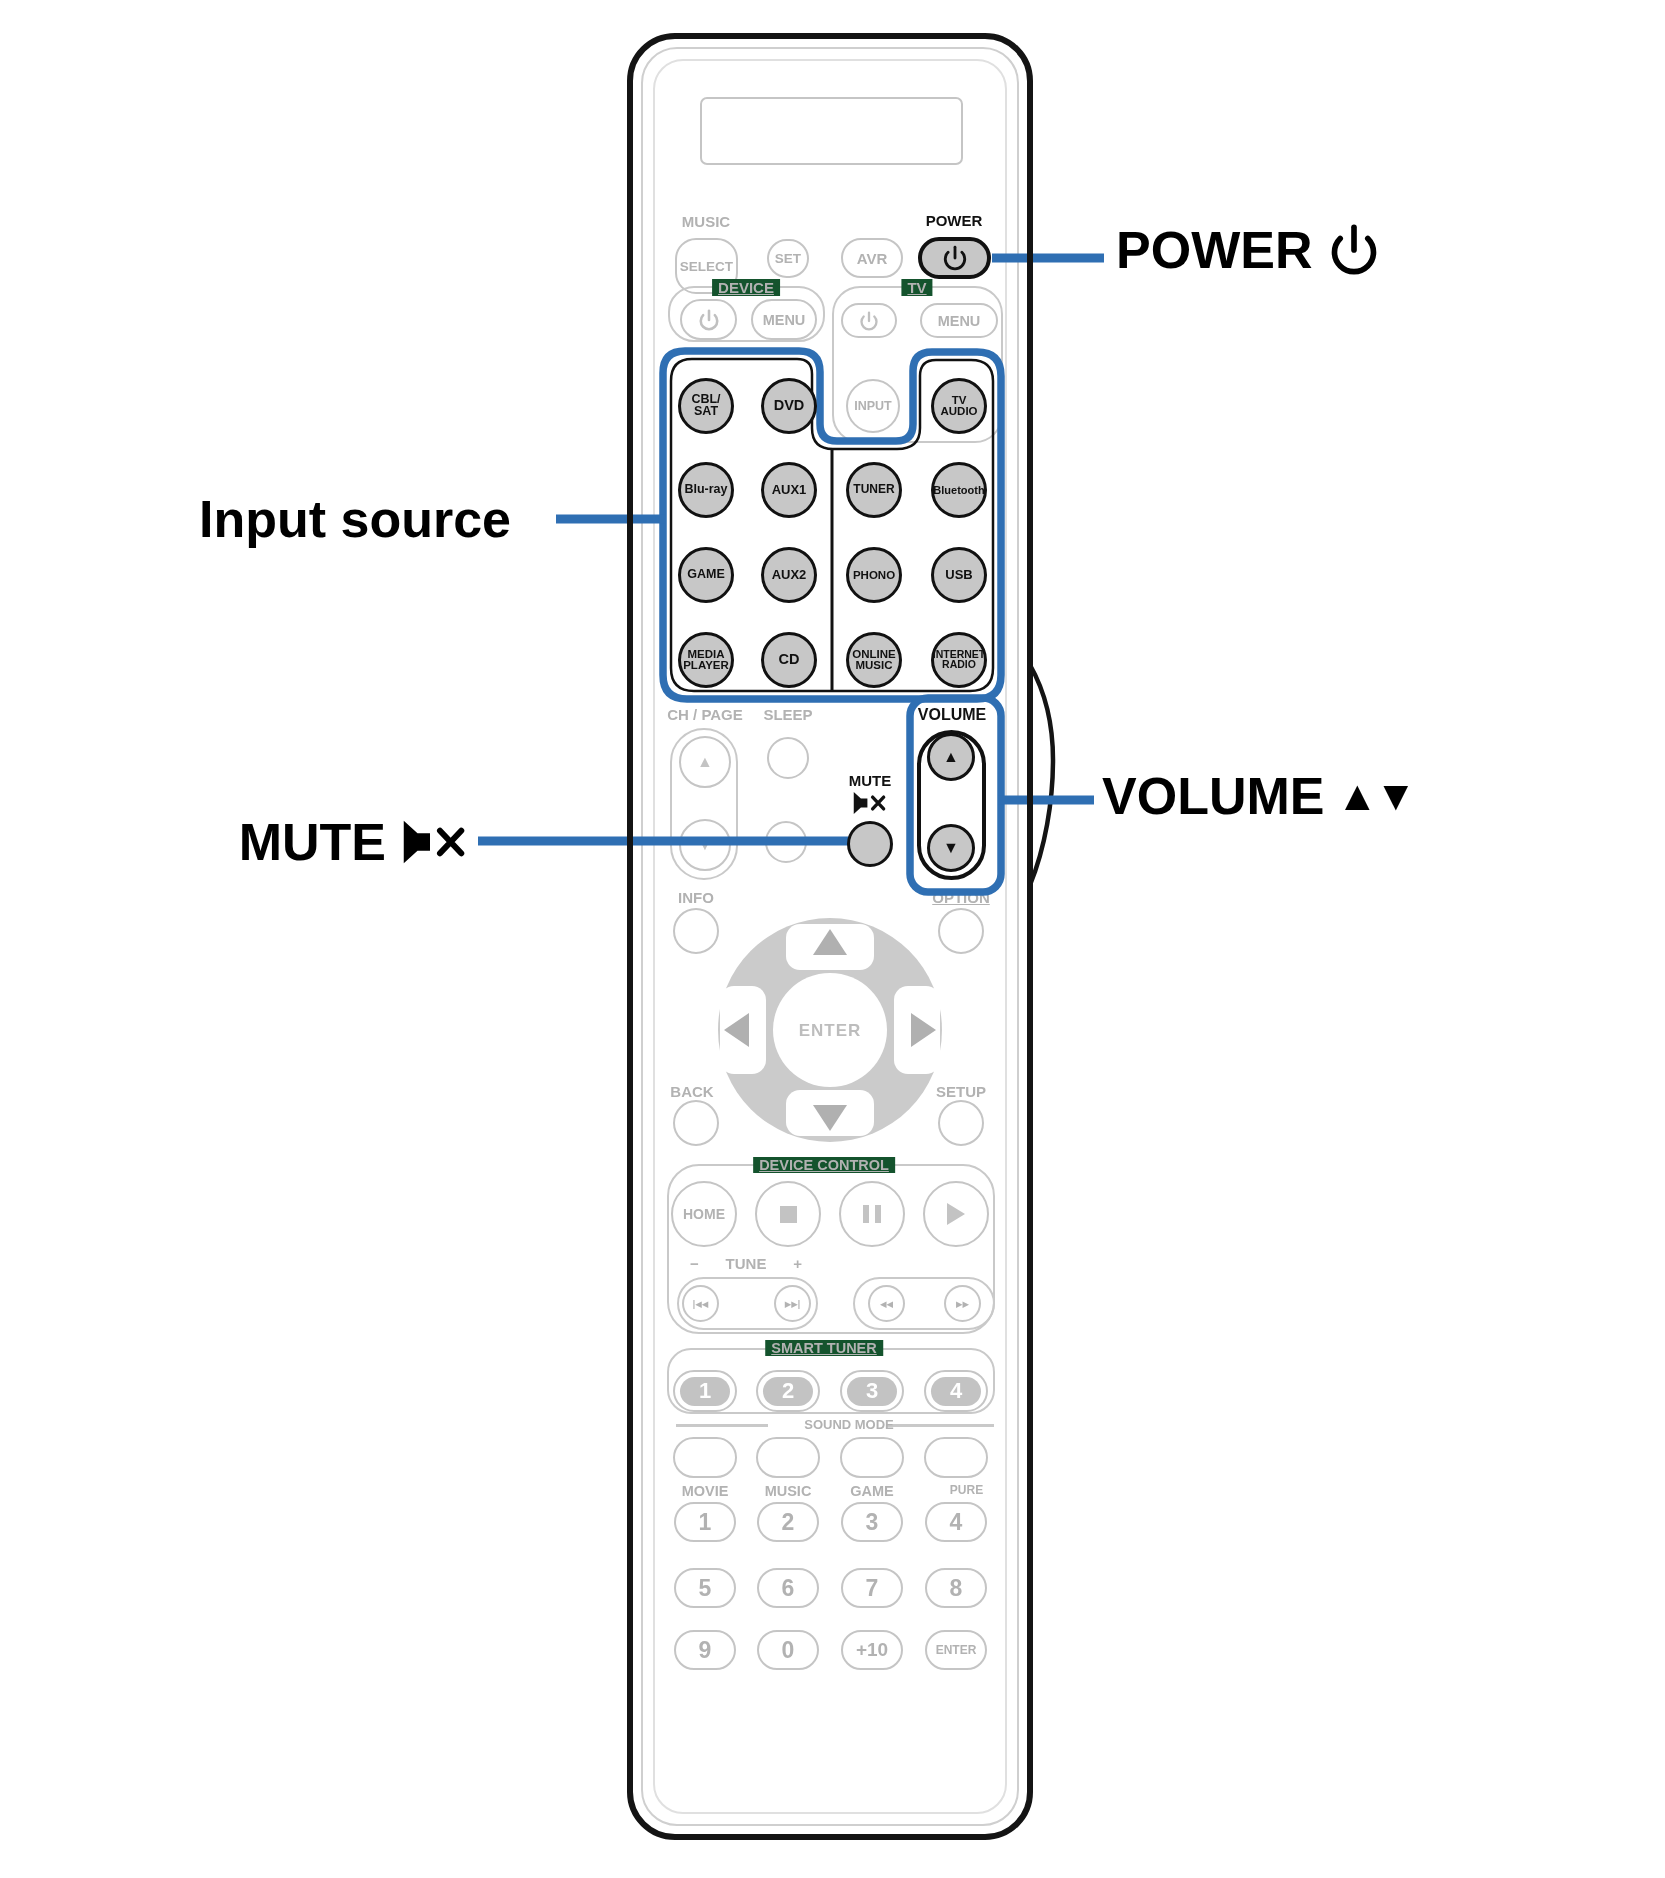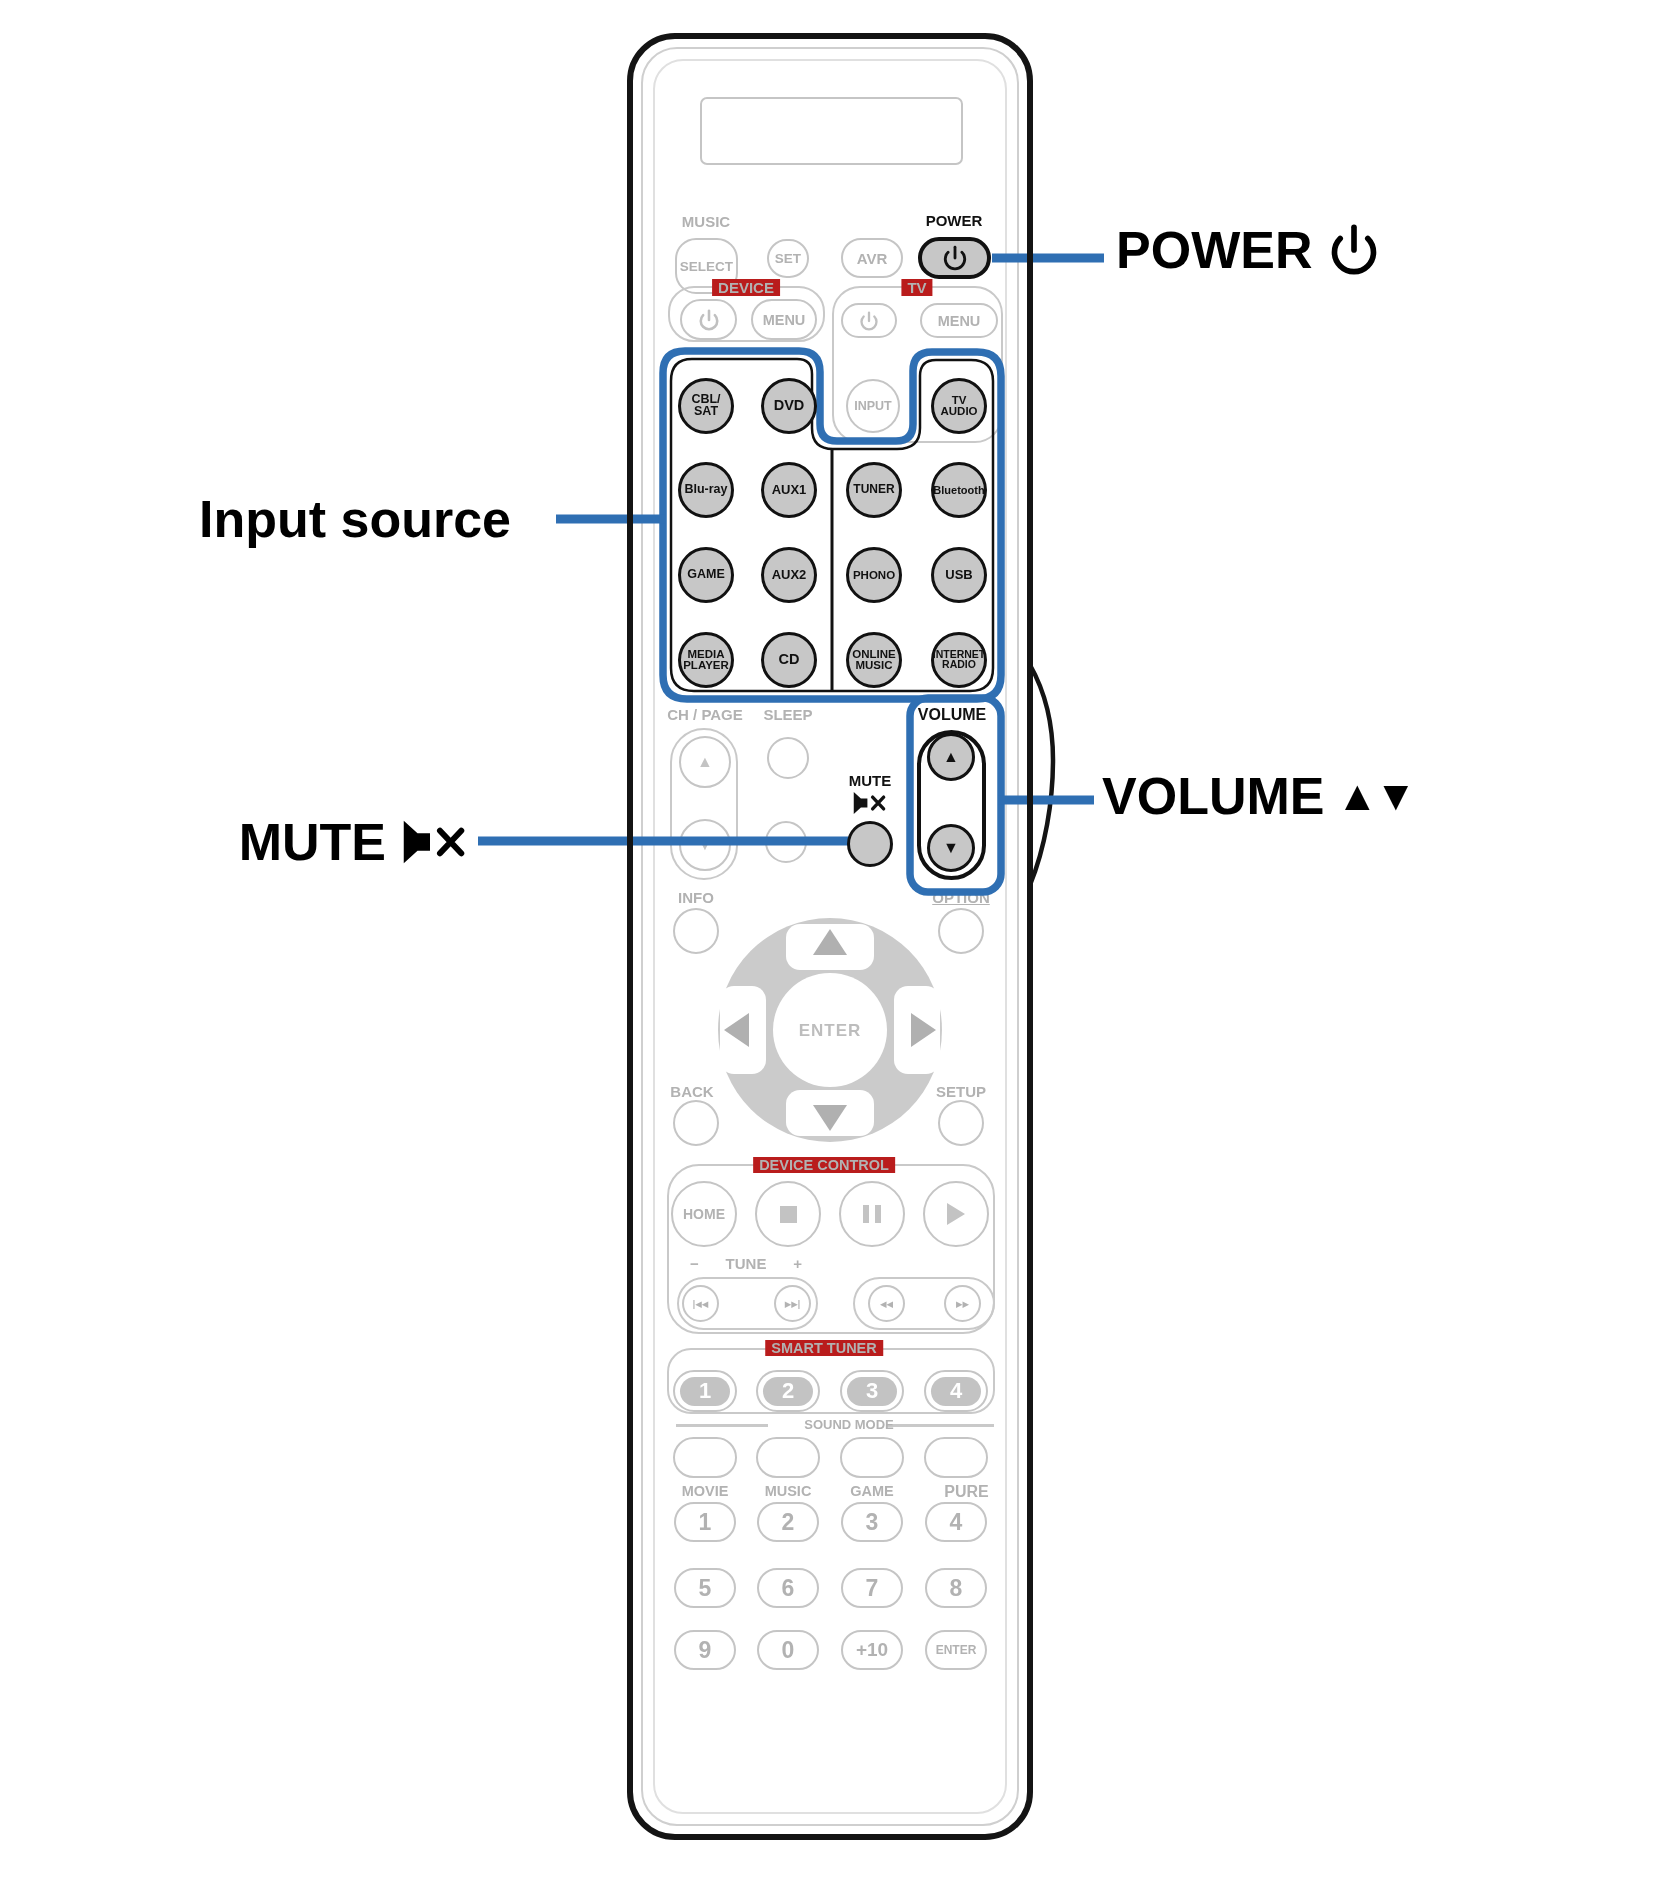--- a/index.html
+++ b/index.html
@@ -7,21 +7,21 @@
          font-family:"Liberation Sans","DejaVu Sans",sans-serif;}
   .abs{position:absolute;box-sizing:border-box;}
   
   .pill{border:2.5px solid #c5c5c5;border-radius:21px;background:#fff;color:#b2b2b2;
         font-weight:bold;display:flex;align-items:center;justify-content:center;}
   .circ{border:2.5px solid #c5c5c5;border-radius:50%;background:#fff;color:#b2b2b2;
         font-weight:bold;display:flex;align-items:center;justify-content:center;}
   .grp{border:2.5px solid #c9c9c9;border-radius:26px;background:transparent;}
   .lbl{position:absolute;transform:translateX(-50%);white-space:nowrap;font-weight:bold;
        color:#b2b2b2;font-size:15px;text-align:center;}
-  .lbl.onborder{background:#b91c1c;padding:0 6px;}
+  .lbl.onborder{background:#14532d;padding:0 6px;text-decoration:underline;}
   .lbl.black{color:#111;}
   
   .dark{background:#c7c7c7;border:3.5px solid #111;border-radius:50%;color:#111;
         font-weight:bold;display:flex;flex-direction:column;align-items:center;
         justify-content:center;line-height:0.95;text-align:center;z-index:30;}
   .darkpill{background:#c7c7c7;border:4px solid #111;border-radius:22px;color:#111;
         display:flex;align-items:center;justify-content:center;z-index:30;}
   .z10{z-index:10;}
   .callout{position:absolute;color:#000;font-weight:bold;font-size:52px;
            display:flex;align-items:center;white-space:nowrap;}
@@ -229,21 +229,21 @@
   <div class="abs z10" style="left:676px;top:1424px;width:92px;height:2.5px;background:#c9c9c9;"></div>
   <div class="abs z10" style="left:886px;top:1424px;width:108px;height:2.5px;background:#c9c9c9;"></div>
   <div class="lbl abs z10" style="left:849px;top:1417px;font-size:13px;">SOUND MODE</div>
   <div class="pill abs z10" style="left:673px;top:1437px;width:64px;height:41px;"></div>
   <div class="pill abs z10" style="left:756px;top:1437px;width:64px;height:41px;"></div>
   <div class="pill abs z10" style="left:840px;top:1437px;width:64px;height:41px;"></div>
   <div class="pill abs z10" style="left:924px;top:1437px;width:64px;height:41px;"></div>
   <div class="lbl abs z10" style="left:705px;top:1483px;font-size:14.5px;">MOVIE</div>
   <div class="lbl abs z10" style="left:788px;top:1483px;font-size:14.5px;">MUSIC</div>
   <div class="lbl abs z10" style="left:872px;top:1483px;font-size:14.5px;">GAME</div>
-  <div class="lbl abs z10" style="left:956px;top:1483px;font-size:16px;padding-left:21px;">PURE</div>
+  <div class="lbl abs z10" style="left:956px;top:1483px;font-size:12px;padding-left:21px;">PURE</div>
 
   <div class="pill abs z10" style="left:674px;top:1502px;width:62px;height:40px;font-size:23px;">1</div>
   <div class="pill abs z10" style="left:757px;top:1502px;width:62px;height:40px;font-size:23px;">2</div>
   <div class="pill abs z10" style="left:841px;top:1502px;width:62px;height:40px;font-size:23px;">3</div>
   <div class="pill abs z10" style="left:925px;top:1502px;width:62px;height:40px;font-size:23px;">4</div>
   <div class="pill abs z10" style="left:674px;top:1568px;width:62px;height:40px;font-size:23px;">5</div>
   <div class="pill abs z10" style="left:757px;top:1568px;width:62px;height:40px;font-size:23px;">6</div>
   <div class="pill abs z10" style="left:841px;top:1568px;width:62px;height:40px;font-size:23px;">7</div>
   <div class="pill abs z10" style="left:925px;top:1568px;width:62px;height:40px;font-size:23px;">8</div>
   <div class="pill abs z10" style="left:674px;top:1630px;width:62px;height:40px;font-size:23px;">9</div>

